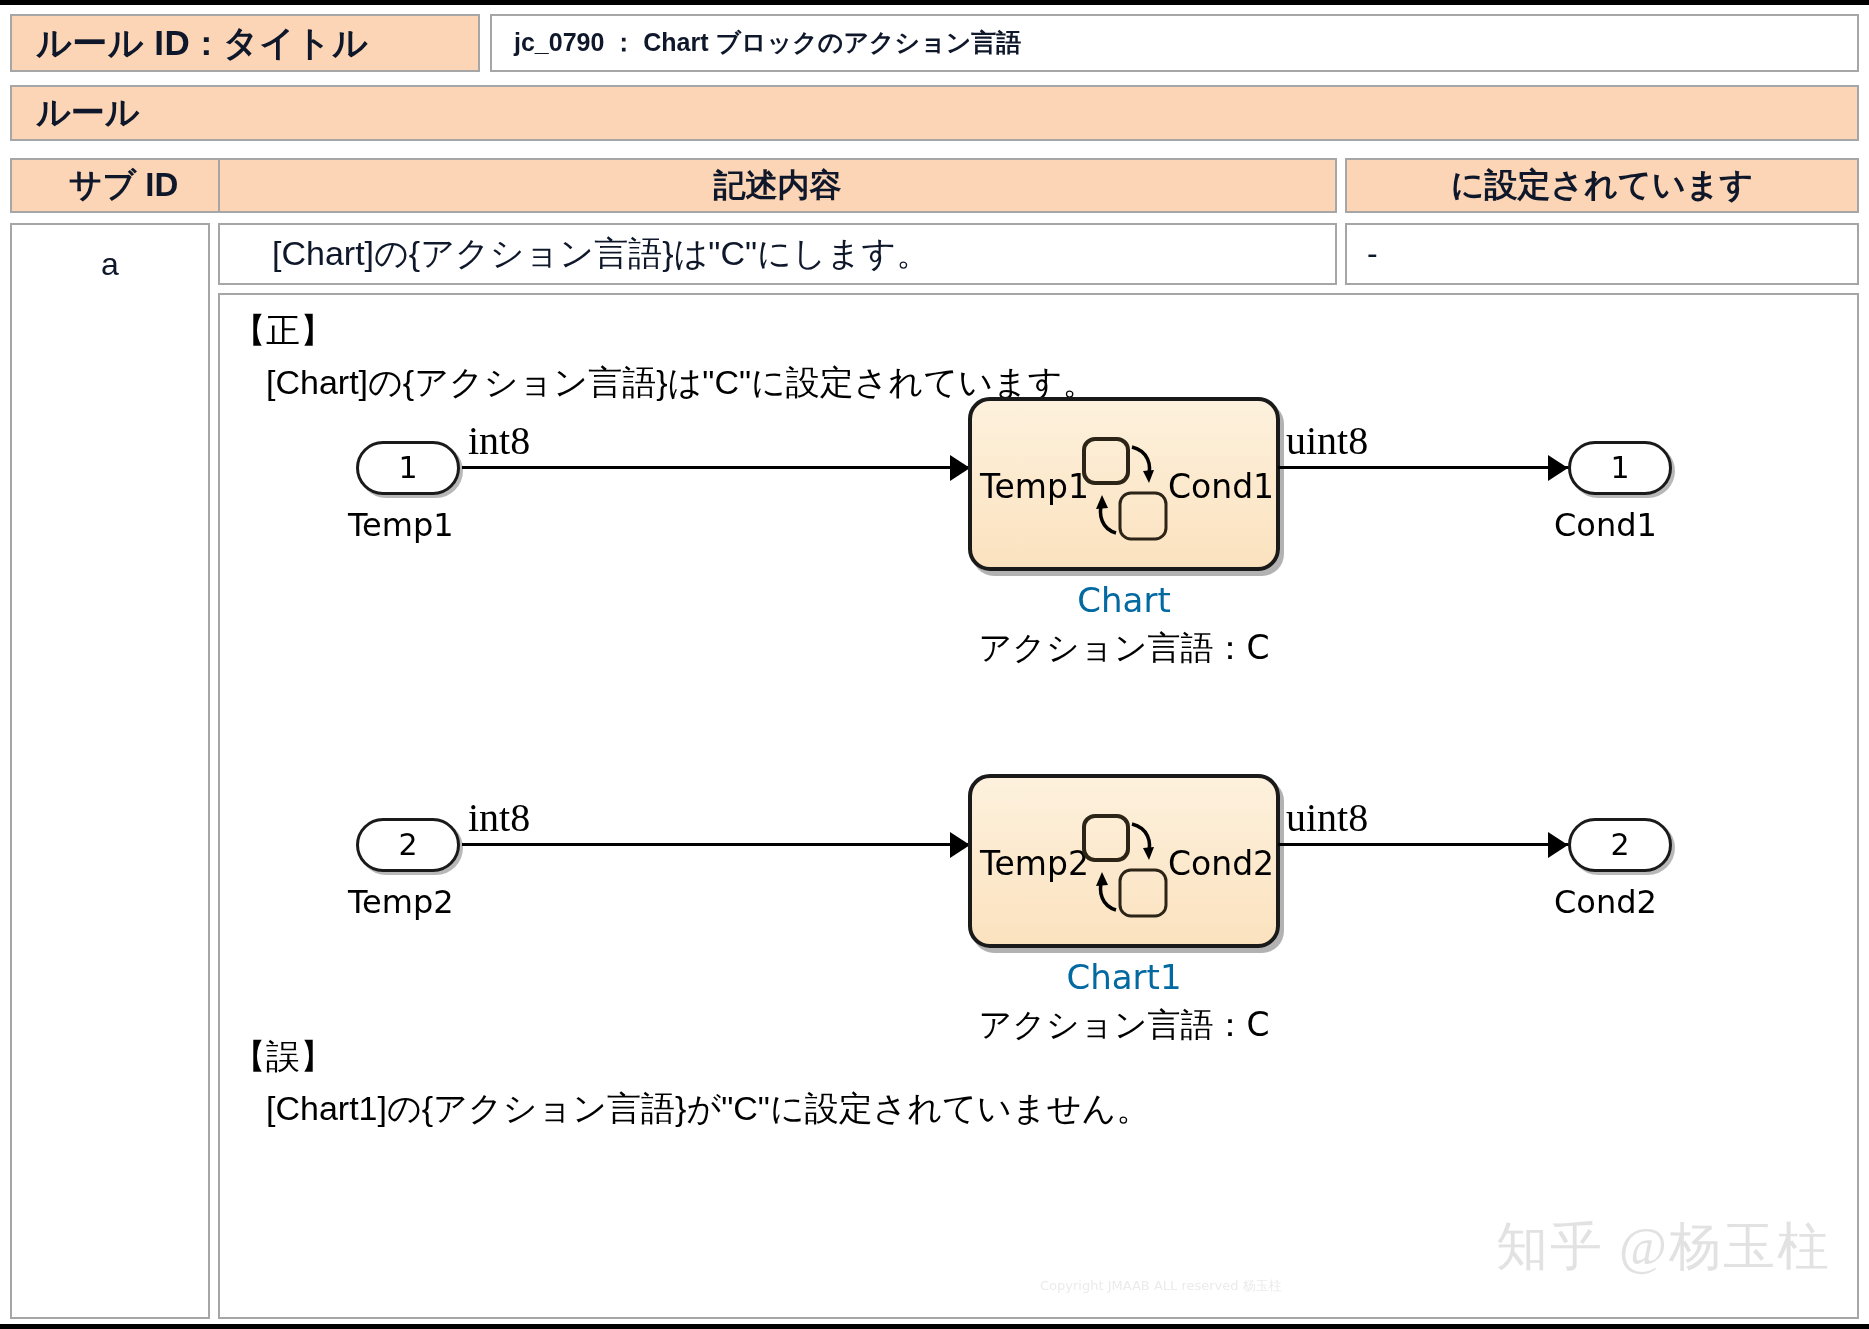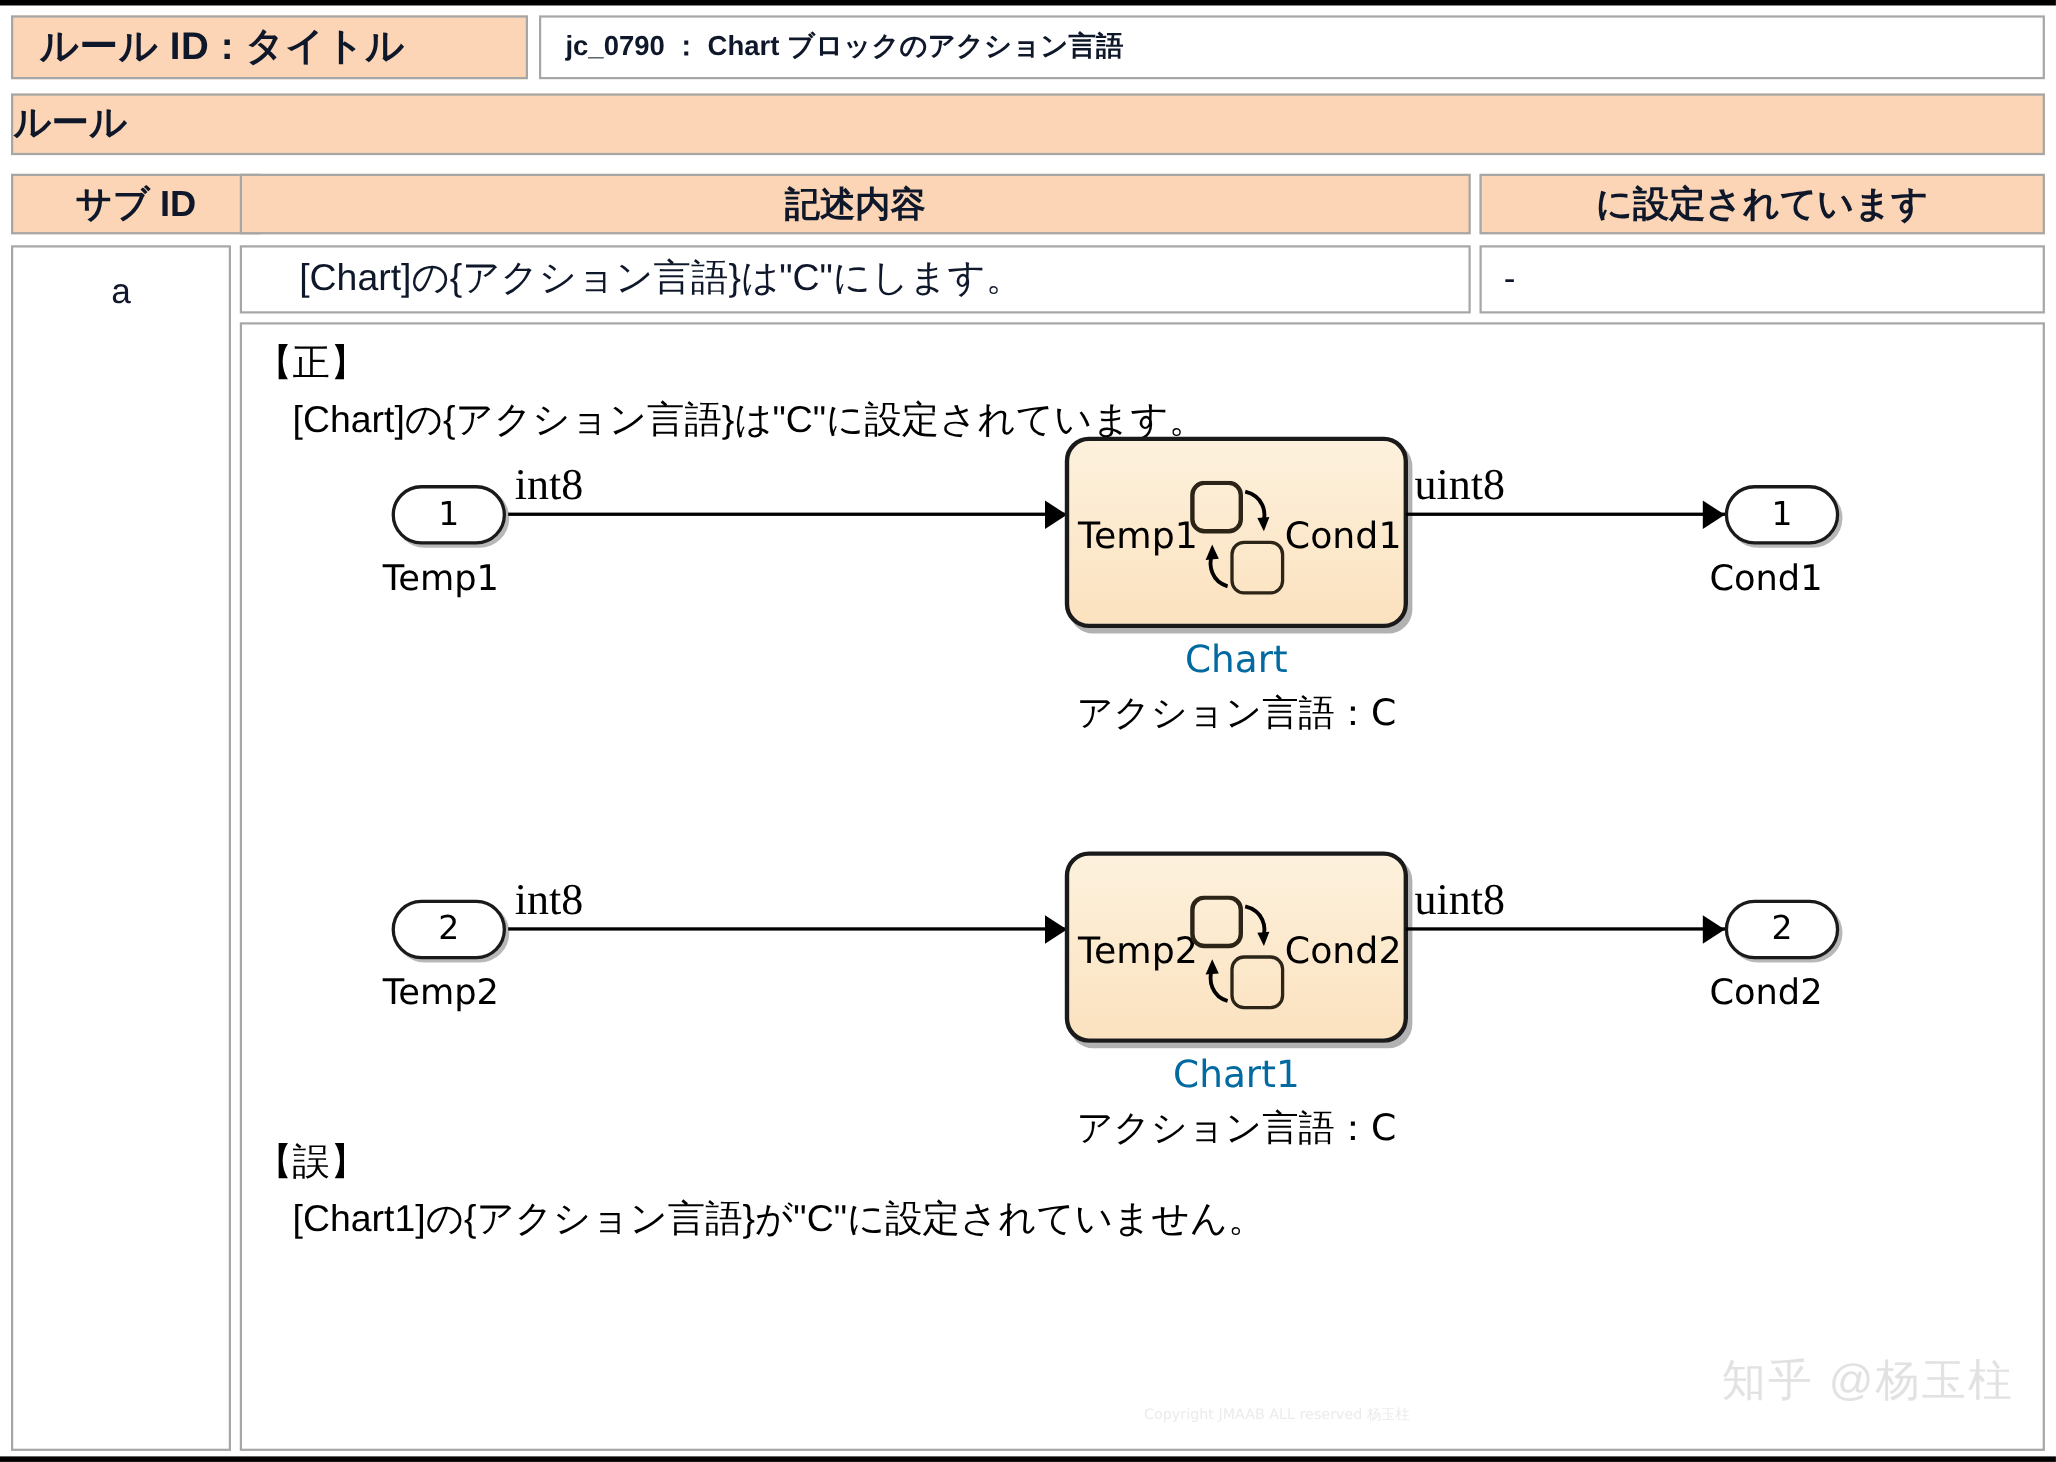--- a/index.html
+++ b/index.html
@@ -45,21 +45,21 @@
   }
 
   
   #ruleid-label-cell { left: 10px;  top: 9px;  width: 470px;  height: 58px; padding-left: 24px; }
   #ruleid-label-cell .txt { font-size: 35px; letter-spacing: 0.5px;}
 
   #ruleid-title-cell { left: 490px; top: 9px;  width: 1369px; height: 58px; padding-left: 22px; }
   #ruleid-title-cell .txt { font-size: 25px; }
 
   
-  #rule-band-cell { left: 10px; top: 80px; width: 1849px; height: 56px; }
+  #rule-band-cell { left: 10px; top: 80px; width: 1849px; height: 56px; padding-left: 24px; }
   #rule-band-cell .txt { font-size: 34px; }
 
   
   #col-subid-cell { left: 10px;   top: 153px; width: 227px; height: 55px; justify-content: center; }
   #col-subid-cell .txt { font-size: 33px; }
 
   #col-desc-cell  { left: 218px;  top: 153px; width: 1119px; height: 55px; justify-content: center; }
   #col-desc-cell .txt { font-size: 32px; }
 
   #col-param-cell { left: 1345px; top: 153px; width: 514px;  height: 55px; justify-content: center; }
@@ -208,23 +208,23 @@
     white-space: nowrap;
   }
   .chart-title { top: 170px; font-size: 34px; color: #0369a1; line-height: 1; }
   .chart-sub   { top: 218px; font-size: 33px; color: #000000; line-height: 1; }
 
   
   #watermark {
     position: absolute;
     right: 38px;
     bottom: 42px;
-    font-size: 40px;
+    font-size: 52px;
     color: #e2e2e2;
-    font-family: Liberation Sans, sans-serif;
+    font-family: Liberation Serif, serif;
     white-space: nowrap;
     letter-spacing: 2px;
     pointer-events: none;
   }
   #copyright-mark {
     position: absolute;
     left: 820px;
     bottom: 22px;
     font-size: 13px;
     color: #ebebeb;

